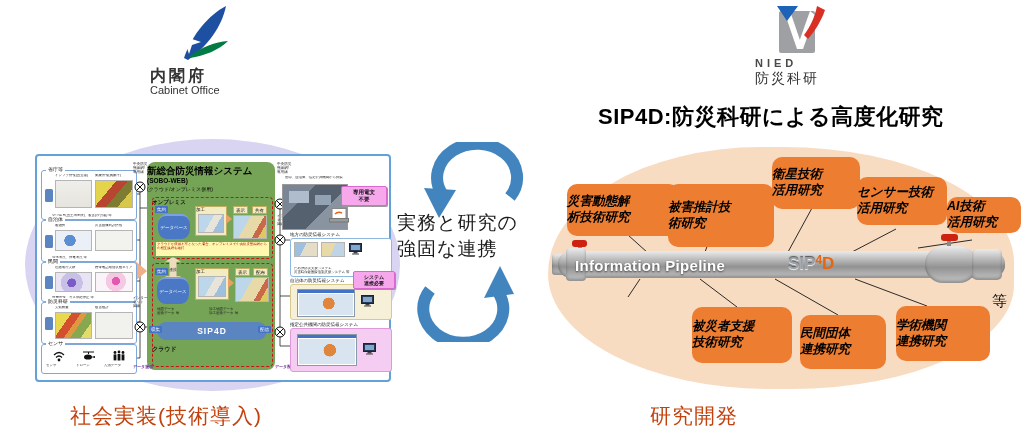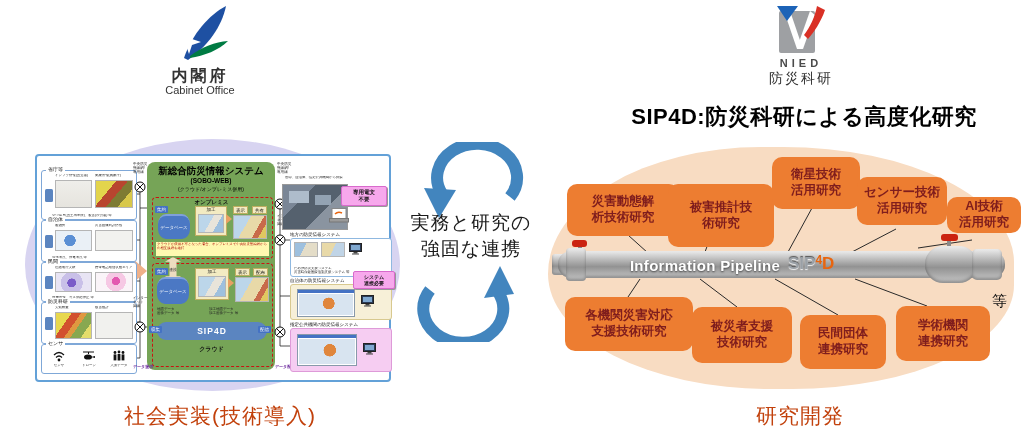--- a/index.html
+++ b/index.html
@@ -1,28 +1,28 @@
 <!DOCTYPE html>
 <html><head>
 <meta charset="utf-8">
 <style>
   html,body{margin:0;padding:0;background:#fff;}
   .canvas{position:relative;width:1024px;height:437px;background:#fff;overflow:hidden;
           font-family:"Liberation Sans","DejaVu Sans",sans-serif;color:#111;}
   .abs{position:absolute;}
-  .ctr{text-align:center;}
+  .ctr{text-align:left;}
   .heading{font-weight:bold;font-size:22px;color:#000;letter-spacing:0.5px;white-space:nowrap;}
   .footer-label{font-size:21px;color:#c2410c;letter-spacing:1px;}
   
   .lavender{background:#D8D4F1;border-radius:50%;}
   .peach{background:#F8DCC2;border-radius:48% 52% 50% 50%/55% 50% 45% 50%;}
   
-  .bubble{background:#ED7D31;border-radius:10px;color:#7f1d1d;font-weight:bold;
-          display:flex;flex-direction:column;align-items:center;justify-content:center;
-          font-size:12.5px;line-height:1.25;z-index:6;}
+  .bubble{background:#ED7D31;border-radius:10px;color:#000000;font-weight:bold;
+          display:flex;flex-direction:column;align-items:flex-start;justify-content:center;
+          font-size:12.5px;line-height:1.25;z-index:6;font-style:italic;}
   .pipe{background:linear-gradient(#ececec 0%,#929292 58%,#c6c6c6 100%);
         box-shadow:inset 0 -2px 3px rgba(0,0,0,.28);z-index:4;}
   .valve{background:#CB2310;border-radius:3px;z-index:5;}
   .valve-stem{background:#8a8a8a;z-index:4;}
   .pipelabel{color:#fff;font-weight:bold;font-size:15px;letter-spacing:0.3px;
              text-shadow:0 1px 2px #444;z-index:6;white-space:nowrap;}
   .siplogo{font-weight:bold;font-size:17px;z-index:6;white-space:nowrap;}
   .siplogo .g{color:#9aa0a6;text-shadow:0 1px 1px #f2f2f2,0 -1px 1px #555;}
   .siplogo .o4{color:#E8650F;font-size:12px;vertical-align:5px;}
   .siplogo .od{color:#E8650F;}
@@ -404,24 +404,20 @@
   </div>
   <div class="abs bubble" style="left:857px;top:177px;width:90px;height:48px;">
     <span>センサー技術</span>
     <span>活用研究</span>
   </div>
   <div class="abs bubble" style="left:947px;top:197px;width:74px;height:36px;">
     <span>AI技術</span>
     <span>活用研究</span>
   </div>
 
-  <div class="abs bubble" style="left:565px;top:297px;width:128px;height:54px;">
-    <span>各機関災害対応</span>
-    <span>支援技術研究</span>
-  </div>
   <div class="abs bubble" style="left:692px;top:307px;width:100px;height:56px;">
     <span>被災者支援</span>
     <span>技術研究</span>
   </div>
   <div class="abs bubble" style="left:800px;top:315px;width:86px;height:54px;">
     <span>民間団体</span>
     <span>連携研究</span>
   </div>
   <div class="abs bubble" style="left:896px;top:306px;width:94px;height:55px;">
     <span>学術機関</span>

